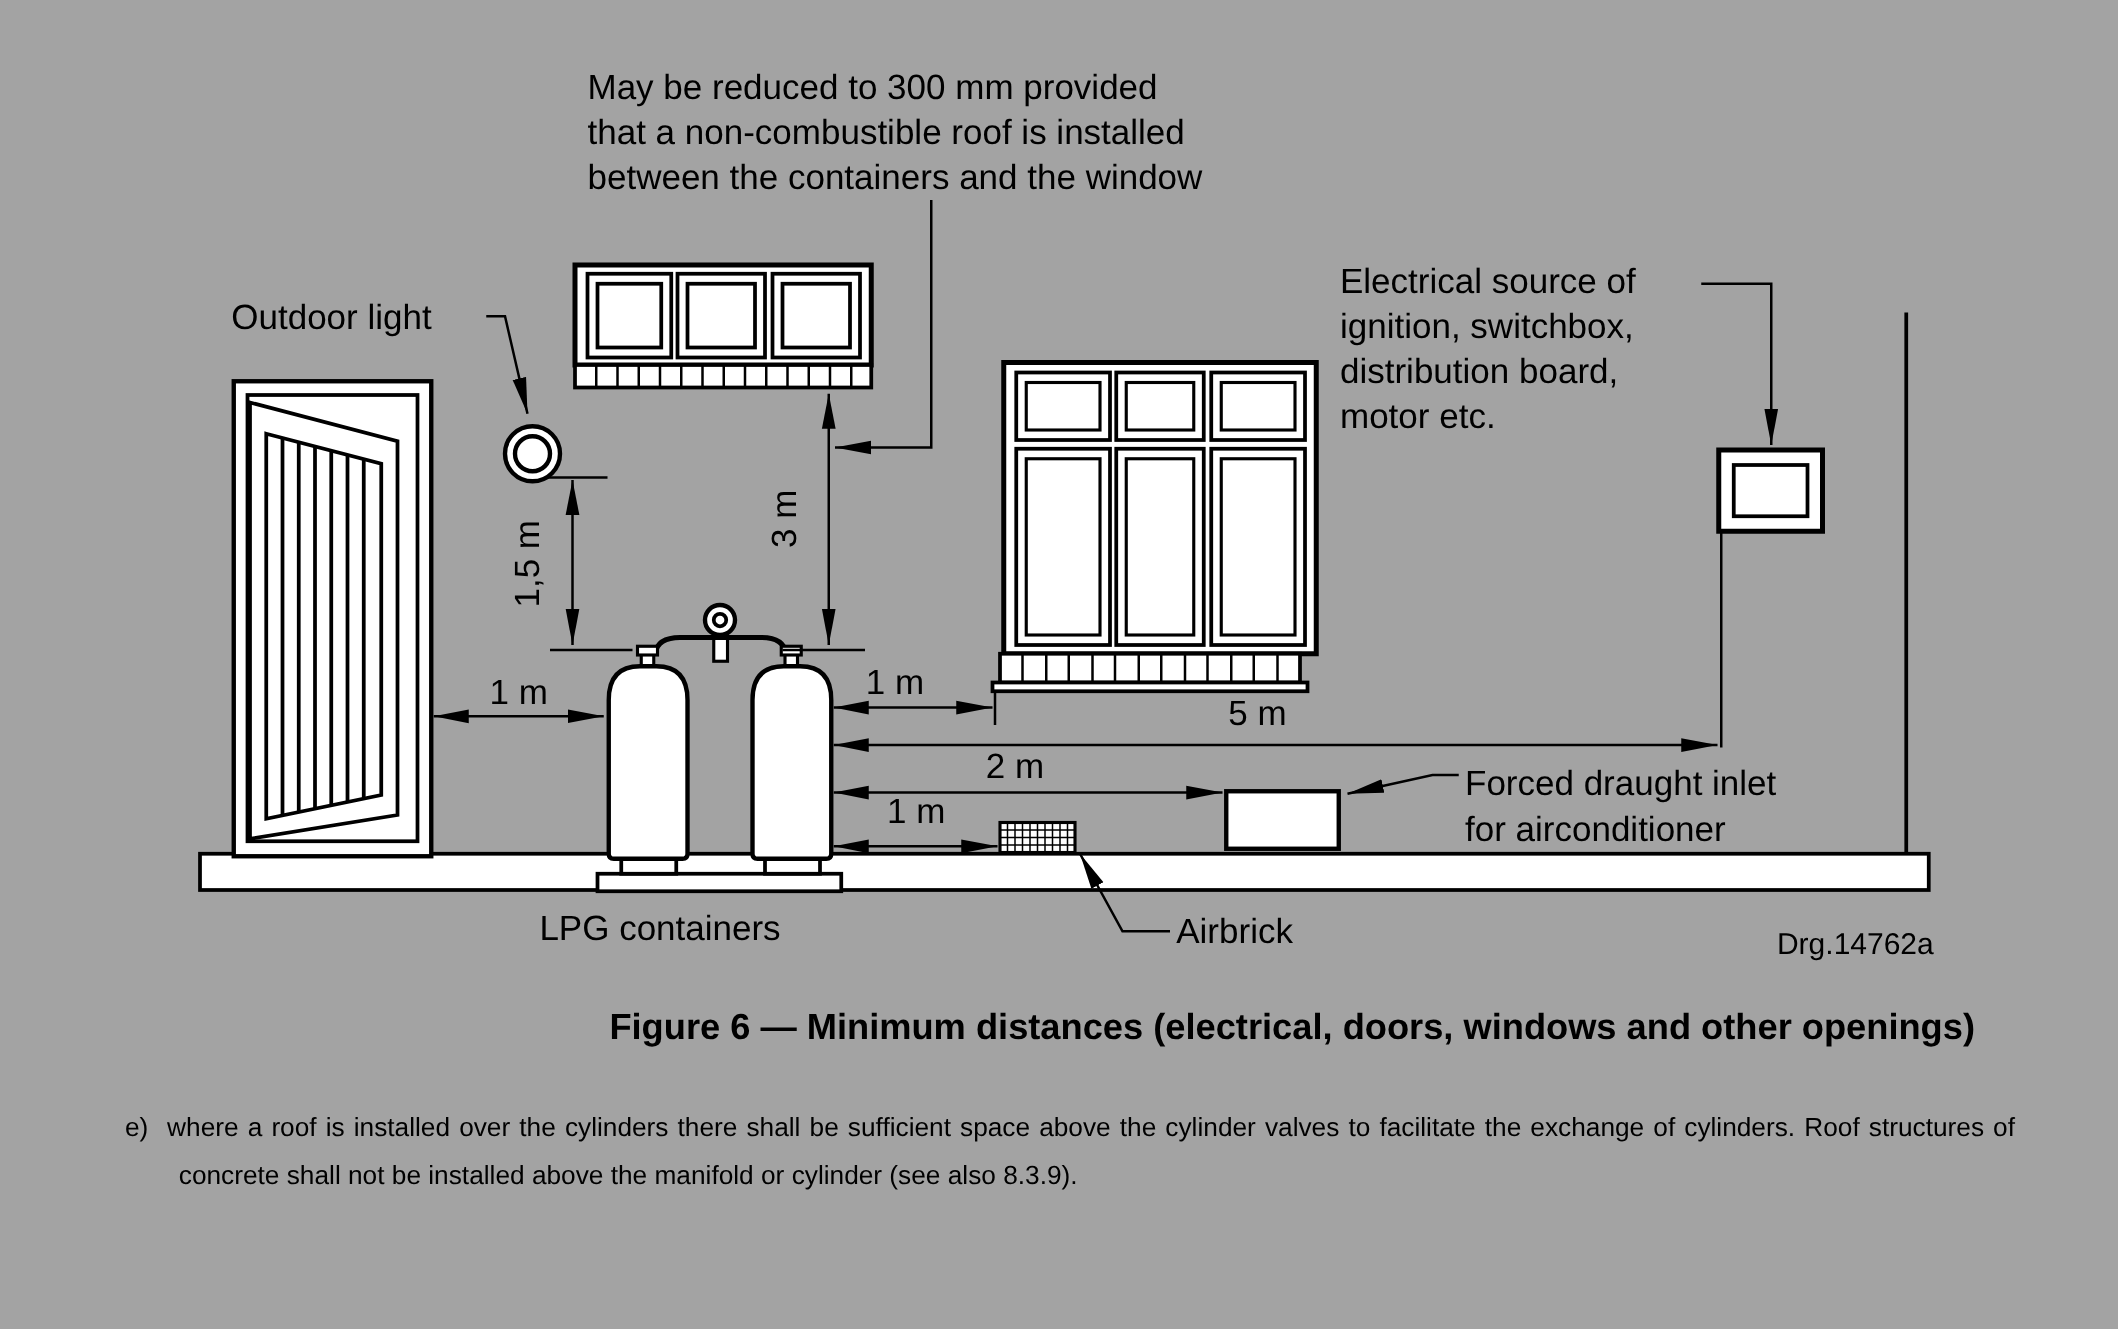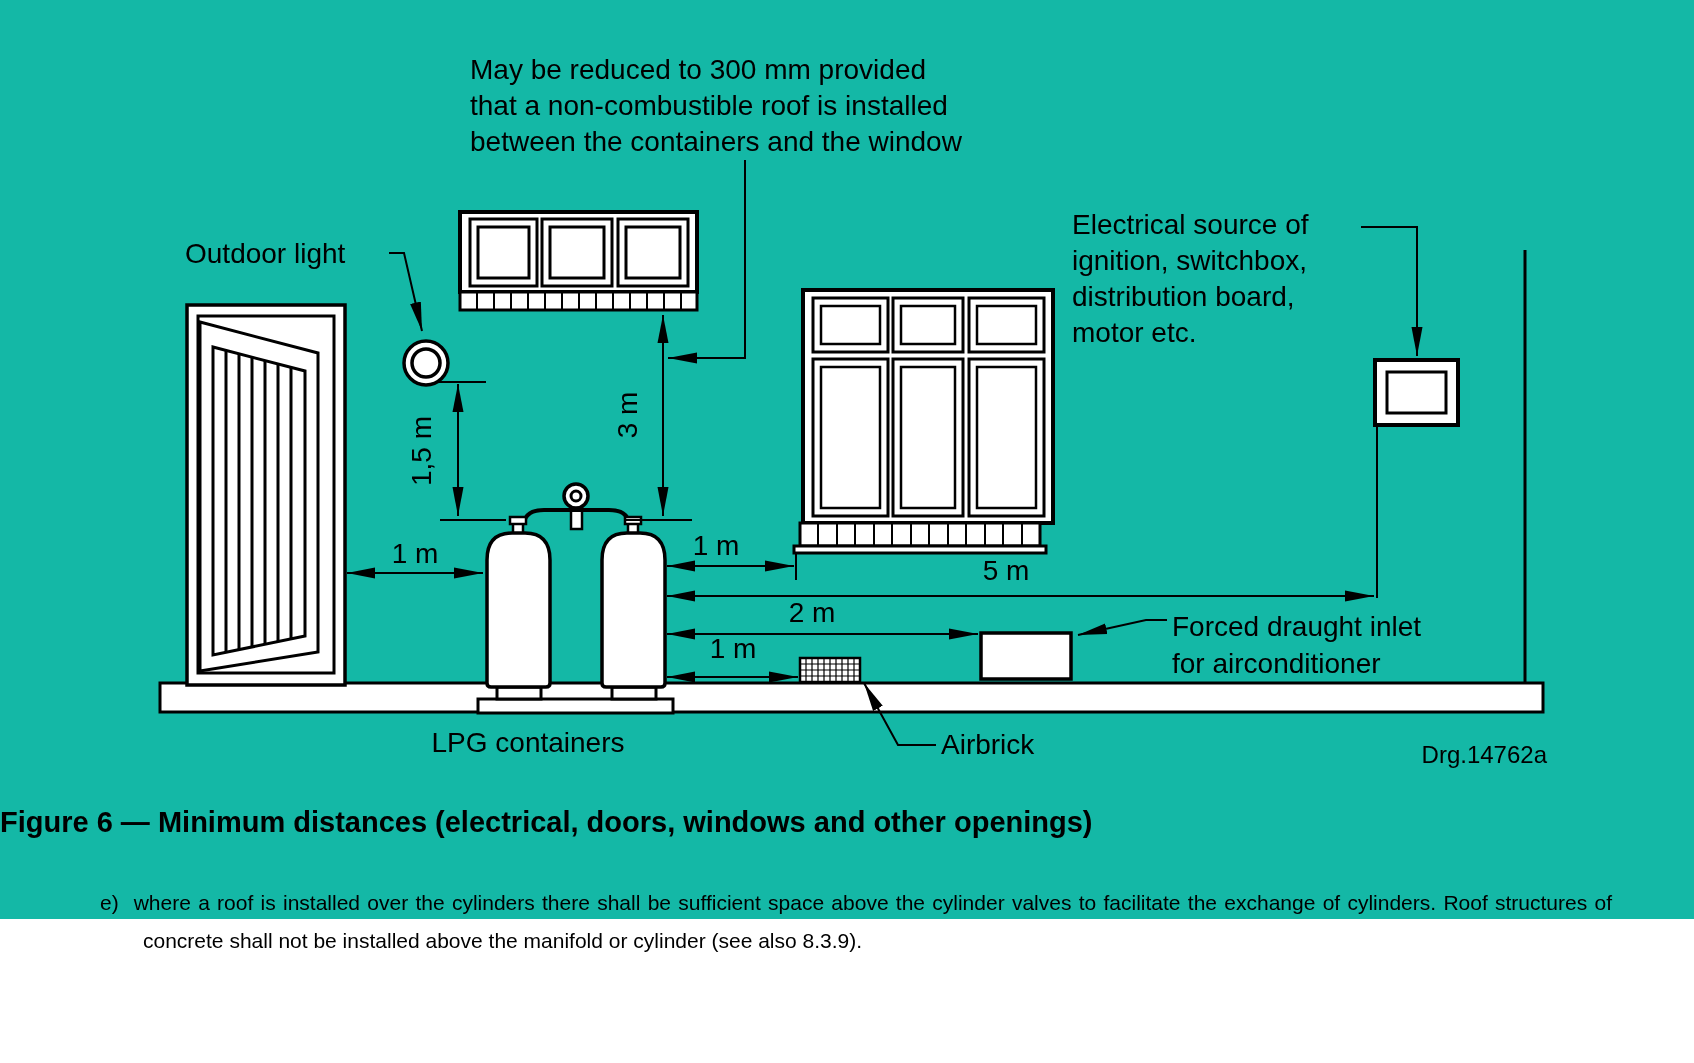--- a/index.html
+++ b/index.html
@@ -1,21 +1,21 @@
 <!DOCTYPE html>
 <html><head>
 <meta charset="utf-8">
 <style>
   html,body{margin:0;padding:0;background:#ffffff;}
   body{width:1694px;height:1063px;position:relative;overflow:hidden;
        font-family:"Liberation Sans",sans-serif;color:#000;}
-  .stage{position:absolute;left:0;top:0;width:1694px;height:919px;background:#14b8a6;}
+  .stage{position:absolute;left:0;top:0;width:1694px;height:1063px;background:#a3a3a3;}
   svg{position:absolute;left:0;top:0;}
   svg text{font-family:"Liberation Sans",sans-serif;fill:#000;}
-  .caption{position:absolute;top:806px;left:0;width:1580px;text-align:left;
+  .caption{position:absolute;top:806px;left:0;width:1580px;text-align:right;
            font-size:29px;font-weight:bold;}
   .clause{position:absolute;top:884px;left:100px;right:82px;margin:0;
           font-size:21px;line-height:37.5px;text-align:justify;
           padding-left:43px;text-indent:-43px;}
   .clause-marker{padding-right:15px;}
 </style>
 </head>
 <body>
 
 <div class="stage">

